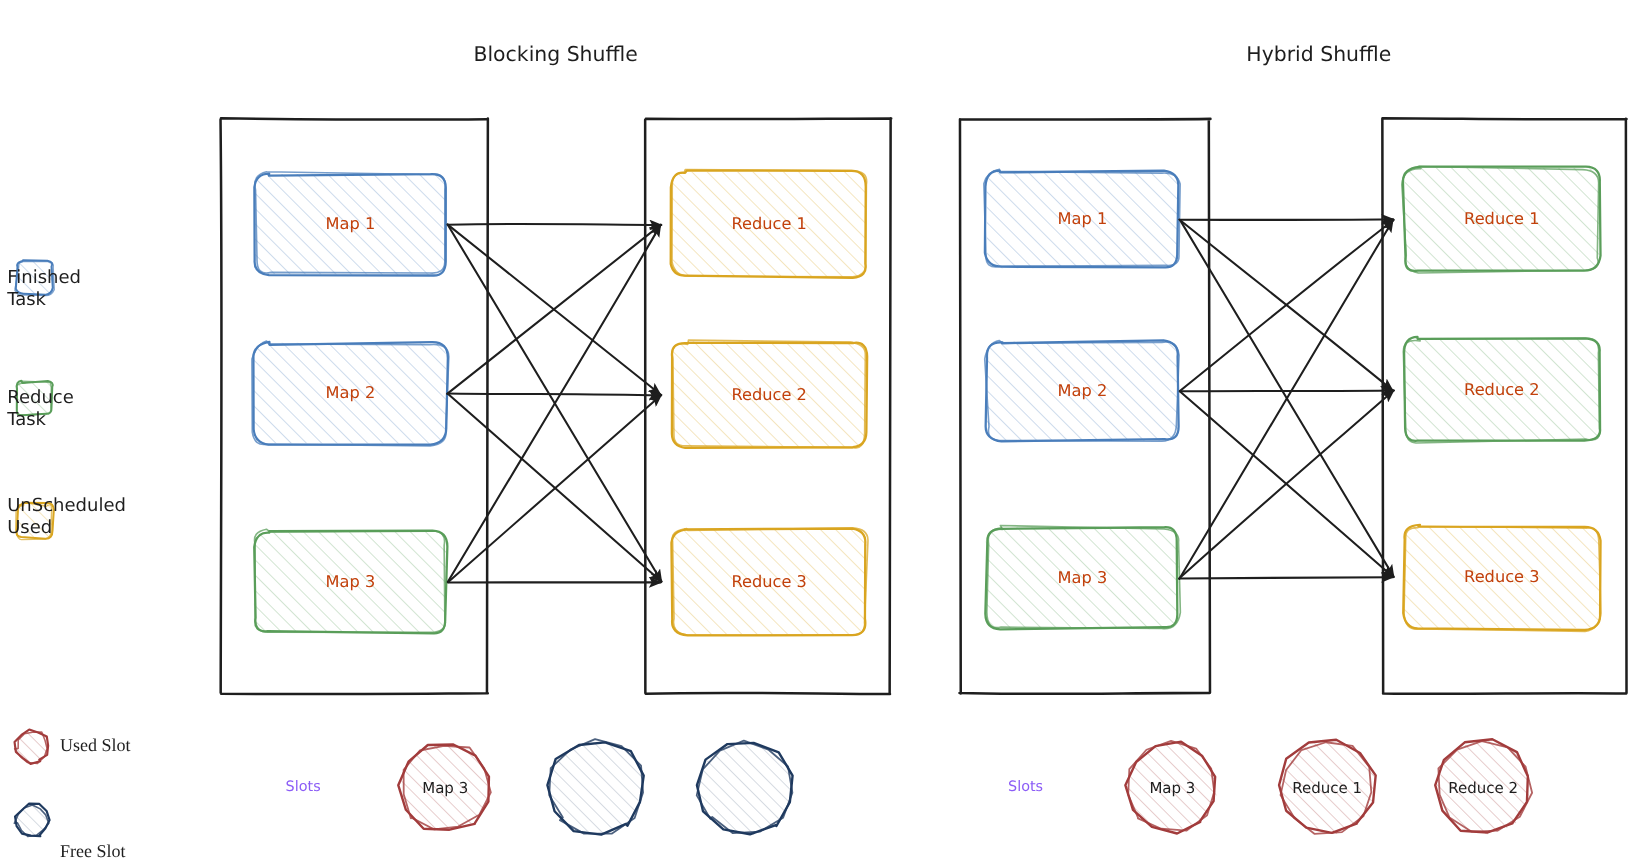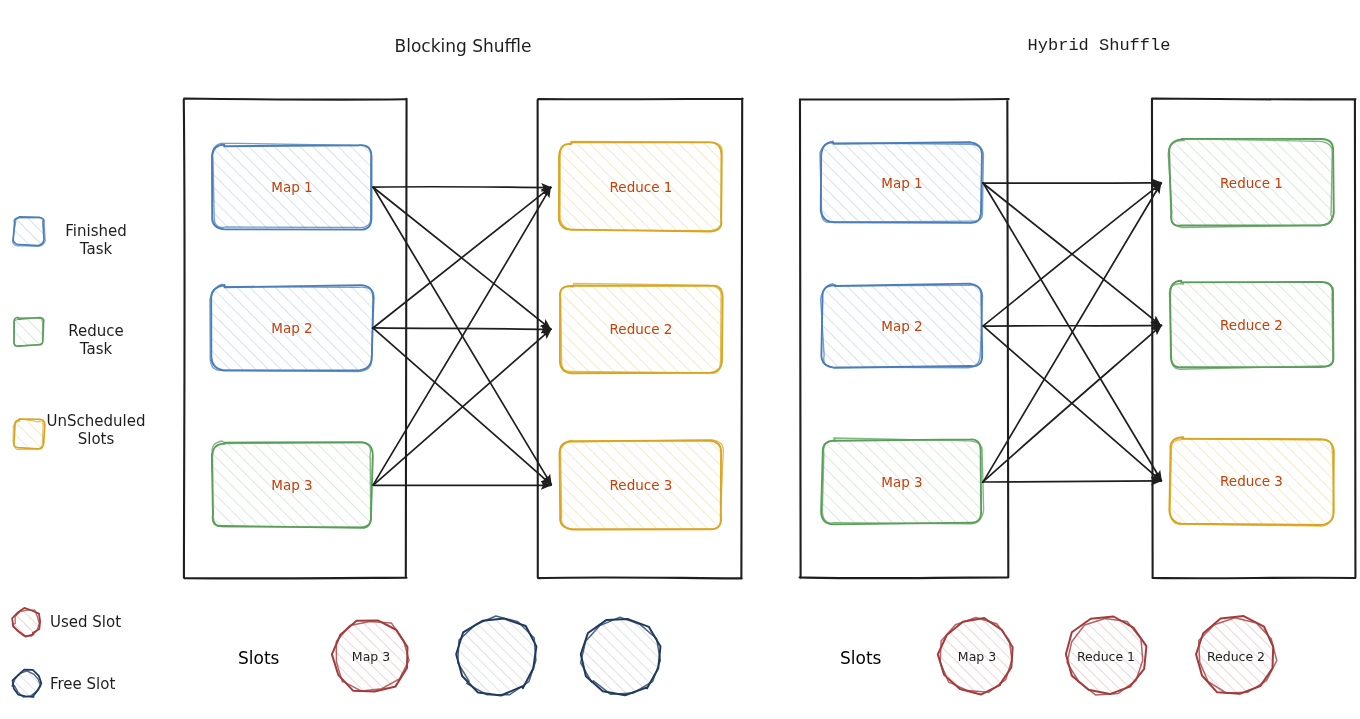--- a/index.html
+++ b/index.html
@@ -3,24 +3,24 @@
 <meta charset="utf-8">
 <style>
   html,body{margin:0;padding:0;background:#ffffff;}
   body{width:1360px;height:719px;position:relative;overflow:hidden;
        font-family:"DejaVu Sans","Liberation Sans",sans-serif;color:#1e1e1e;}
   .stage{position:absolute;inset:0;}
   svg.layer{position:absolute;left:0;top:0;width:1360px;height:719px;overflow:visible;}
   .ttl{position:absolute;font-size:17px;color:#1e1e1e;text-align:center;white-space:nowrap;}
   .nodelabel{position:absolute;font-size:13.5px;color:#c2410c;text-align:center;
              white-space:nowrap;transform:translate(-50%,-50%);pointer-events:none;}
-  .legtext{position:absolute;font-size:15px;color:#1e1e1e;text-align:center;line-height:1.22;
+  .legtext{position:absolute;font-size:15px;color:#1e1e1e;text-align:left;line-height:1.22;
            white-space:pre-line;}
-  .legtext.left{text-align:left;}
-  .slotword{position:absolute;font-size:17px;color:#000000;white-space:nowrap;}
+  .legtext.left{text-align:left;font-family:Liberation Serif, serif;}
+  .slotword{position:absolute;font-size:12px;color:#8b5cf6;white-space:nowrap;}
   .slotlabel{position:absolute;font-size:12.5px;color:#1e1e1e;white-space:nowrap;
              transform:translate(-50%,-50%);pointer-events:none;}
 </style>
 </head>
 <body>
 
 <div class="stage">
 
   <svg class="layer" id="defs-layer" aria-hidden="true">
     <defs>
@@ -211,34 +211,34 @@
   <div id="text-layer">
       <div class="ttl" style="left: 263px; top: 36px; width: 400px;">Blocking Shuffle</div>
       <div class="nodelabel" style="left: 292px; top: 187px;">Map 1</div>
       <div class="nodelabel" style="left: 292px; top: 328px;">Map 2</div>
       <div class="nodelabel" style="left: 292px; top: 485px;">Map 3</div>
       <div class="nodelabel" style="left: 641px; top: 187px;">Reduce 1</div>
       <div class="nodelabel" style="left: 641px; top: 329px;">Reduce 2</div>
       <div class="nodelabel" style="left: 641px; top: 485px;">Reduce 3</div>
       <div class="slotword" style="left: 238px; top: 648px;">Slots</div>
       <div class="slotlabel" style="left: 371px; top: 656px;">Map 3</div>
-      <div class="ttl" style="left: 899px; top: 36px; width: 400px; font-family: Liberation Mono, monospace;">Hybrid Shuffle</div>
+      <div class="ttl" style="left: 899px; top: 36px; width: 400px;">Hybrid Shuffle</div>
       <div class="nodelabel" style="left: 902px; top: 183px;">Map 1</div>
       <div class="nodelabel" style="left: 902px; top: 326px;">Map 2</div>
       <div class="nodelabel" style="left: 902px; top: 482px;">Map 3</div>
       <div class="nodelabel" style="left: 1251.5px; top: 183px;">Reduce 1</div>
       <div class="nodelabel" style="left: 1251.5px; top: 325px;">Reduce 2</div>
       <div class="nodelabel" style="left: 1251.5px; top: 481px;">Reduce 3</div>
       <div class="slotword" style="left: 840px; top: 648px;">Slots</div>
       <div class="slotlabel" style="left: 977px; top: 656px;">Map 3</div>
       <div class="slotlabel" style="left: 1106px; top: 656px;">Reduce 1</div>
       <div class="slotlabel" style="left: 1236px; top: 656px;">Reduce 2</div>
       <div class="legtext" style="left: 6px; top: 222px; width: 180px;">Finished
 Task</div>
       <div class="legtext" style="left: 6px; top: 322px; width: 180px;">Reduce
 Task</div>
       <div class="legtext" style="left: 6px; top: 412px; width: 180px;">UnScheduled
-Slots</div>
+Used</div>
       <div class="legtext left" style="left: 50px; top: 613px; width: 140px;">Used Slot</div>
-      <div class="legtext left" style="left: 50px; top: 675px; width: 140px;">Free Slot</div>
+      <div class="legtext left" style="left: 50px; top: 701px; width: 140px;">Free Slot</div>
     </div>
 
 </div>
 
 </body></html>

